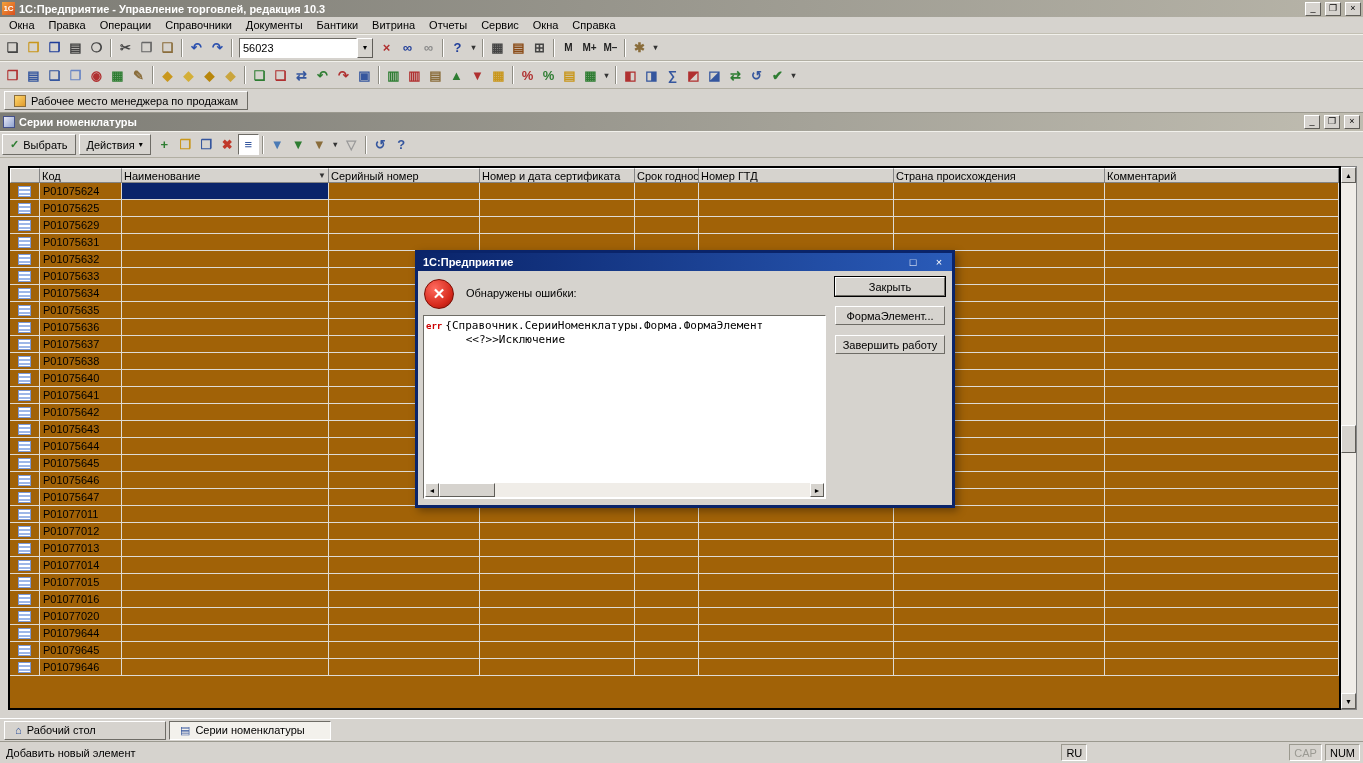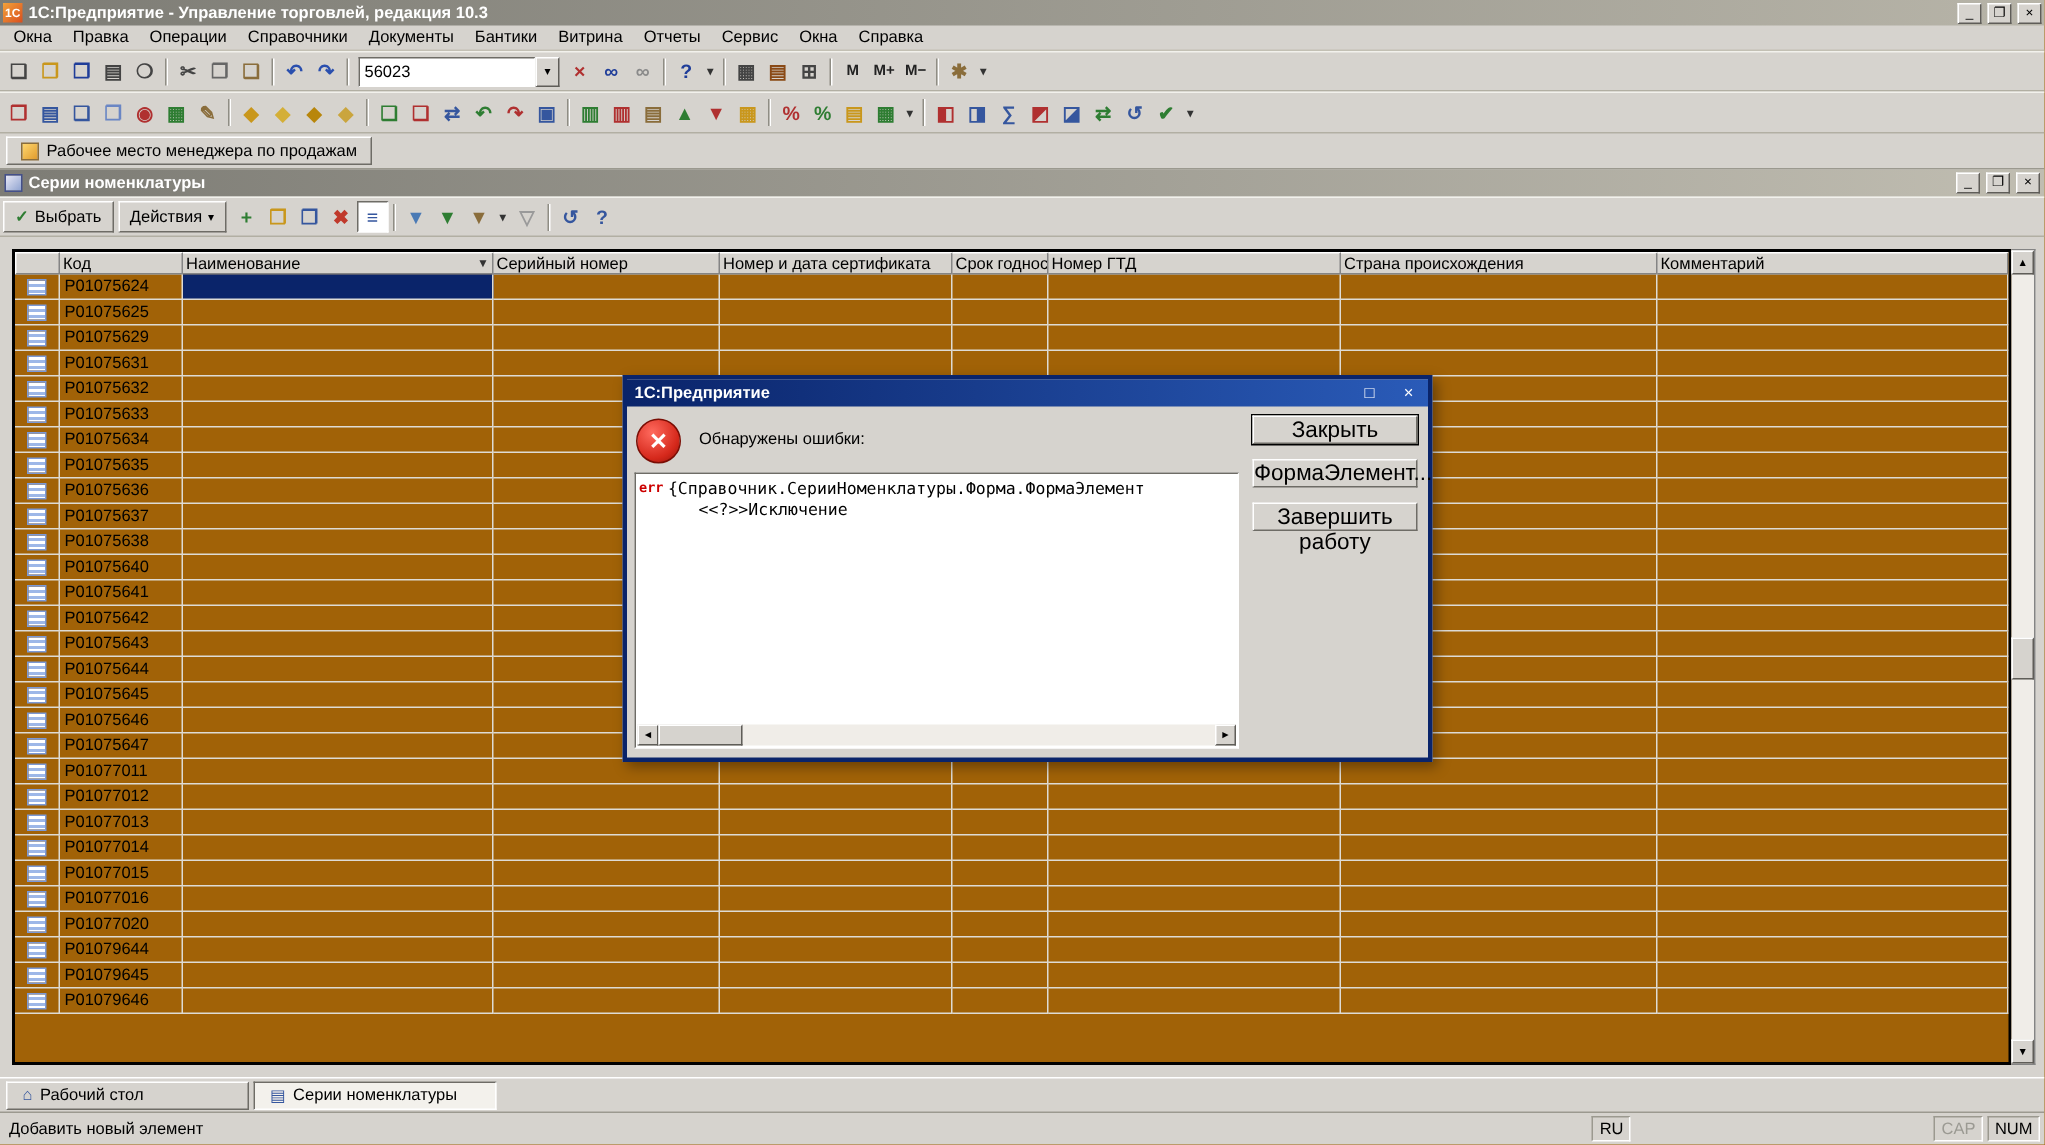--- a/index.html
+++ b/index.html
@@ -106,21 +106,21 @@
   .dlg-titlebar .t{flex:1}
   .dlg-wbtn{width:16px;text-align:center;font-weight:normal;font-size:11px}
   .dlg-body{position:relative;height:calc(100% - 18px)}
   .err-icon{position:absolute;left:6px;top:8px;width:30px;height:30px;border-radius:50%;
         background:radial-gradient(circle at 35% 30%,#ff6a5e,#d5281b 65%,#8f1309);
         border:1px solid #7a0d04;color:#fff;font-weight:bold;font-size:15px;
         display:flex;align-items:center;justify-content:center}
   .dlg-msg{position:absolute;left:48px;top:16px}
   .dlg-buttons{position:absolute;left:417px;top:6px;width:110px;display:flex;flex-direction:column;gap:10px}
   .dbtn{height:19px;background:#d6d3ce;border:1px solid;border-color:#fff #6e6c66 #6e6c66 #fff;
-        font-family:"Liberation Sans",sans-serif;font-size:15px;padding:0}
+        font-family:"Liberation Sans",sans-serif;font-size:11px;padding:0}
   .dbtn.default{box-shadow:0 0 0 1px #000}
   .dlg-text{position:absolute;left:5px;top:44px;width:403px;height:184px;background:#fff;
         border:1px solid;border-color:#6e6c66 #fff #fff #6e6c66;overflow:hidden}
   .dlg-text pre{margin:3px 2px;font-family:"DejaVu Sans Mono",monospace;font-size:11px;
         line-height:14px;white-space:pre}
   .errmark{color:#c00;font-size:9px;font-weight:bold;margin-right:3px;vertical-align:top}
   .hscroll{position:absolute;left:1px;right:1px;bottom:1px;height:14px;background:#f0ede8;display:flex}
   .harrow{flex:none;width:14px;height:14px;background:#d6d3ce;border:1px solid;
         border-color:#fff #5f5d58 #5f5d58 #fff;font-size:7px;display:flex;align-items:center;justify-content:center}
   .harrow.right{margin-left:auto}

